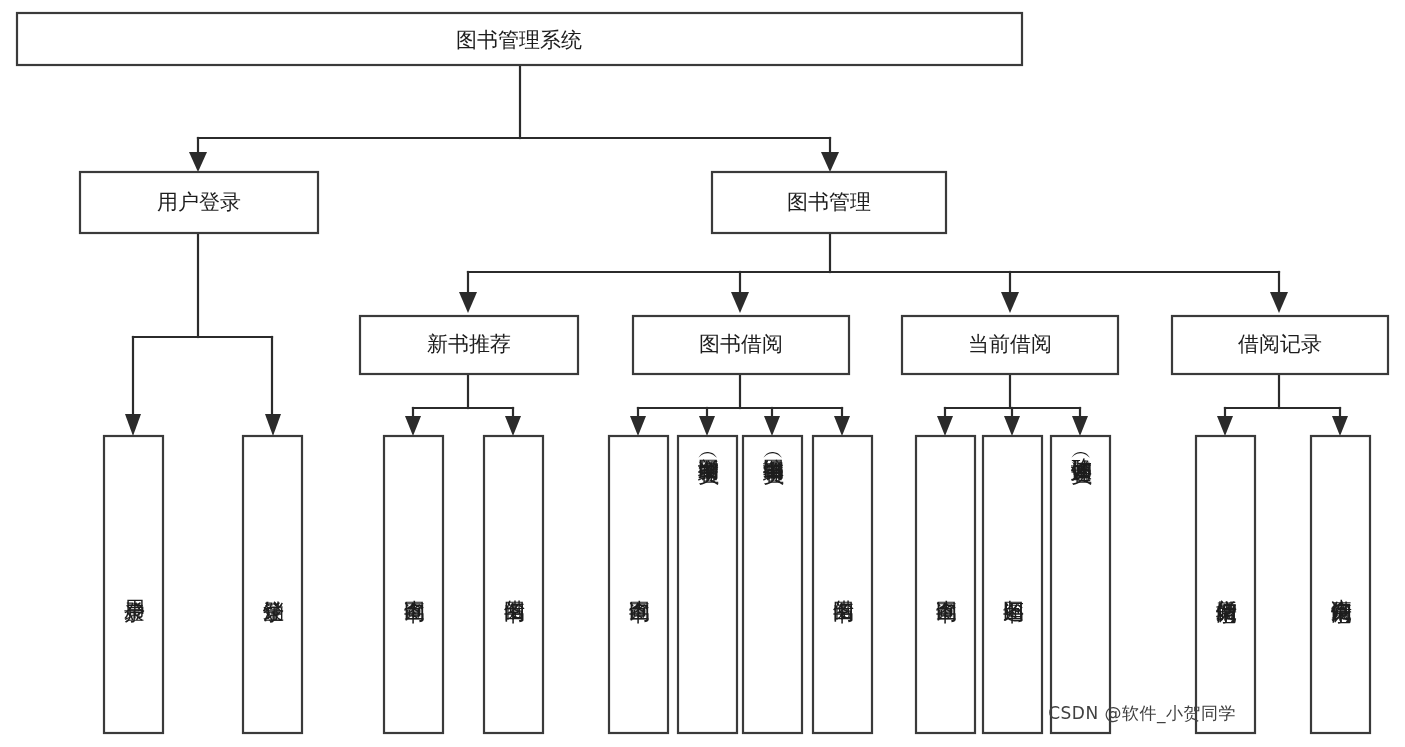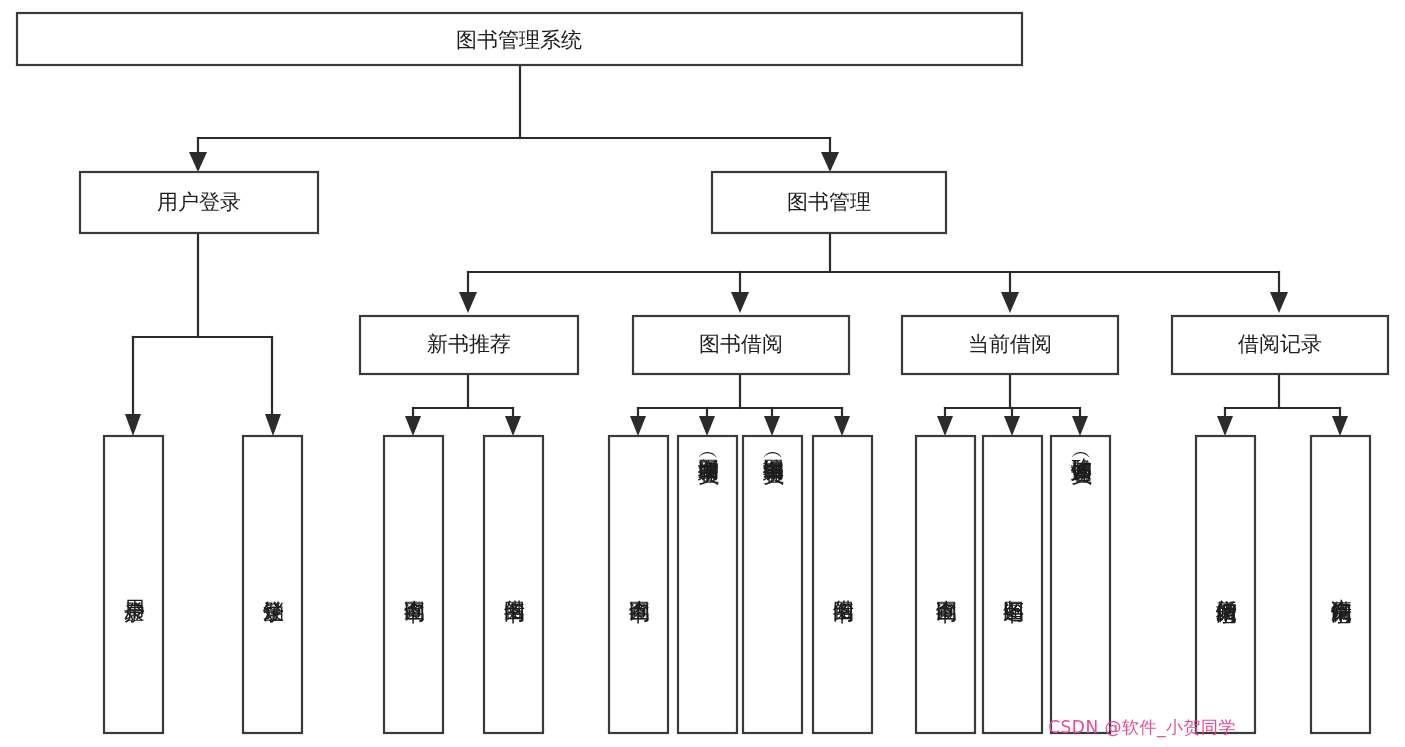--- a/index.html
+++ b/index.html
@@ -62,24 +62,24 @@
     font-family: "DejaVu Sans", "Liberation Sans", sans-serif;
     font-size: 21px;
     line-height: 1.14;
     color: #1d1d1d;
     white-space: nowrap;
     letter-spacing: 1px;
   }
   .watermark {
     position: absolute;
     right: 8px;
-    bottom: 8px;
+    bottom: 22px;
     font-family: "DejaVu Sans", "Liberation Sans", sans-serif;
     font-size: 17px;
-    color: #ec4899;
+    color: #404040;
     letter-spacing: 0.5px;
     white-space: nowrap;
   }
 </style>
 </head>
 <body>
 
 <div id="diagram-root">
 
   <svg id="tree-svg" viewBox="0 0 1405 747">

